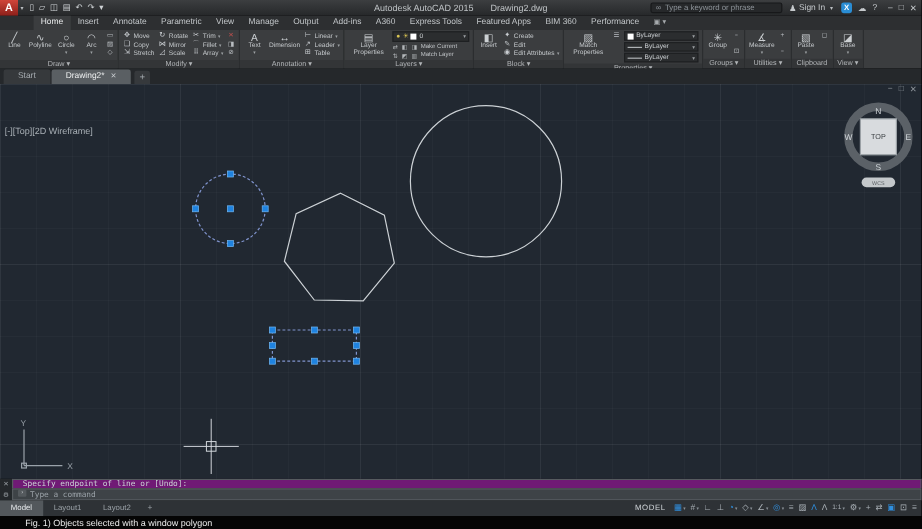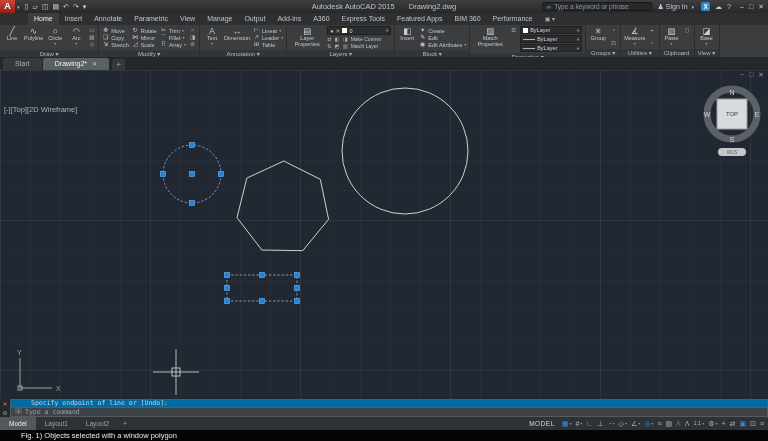--- a/index.html
+++ b/index.html
@@ -85,22 +85,22 @@
   .vpwin{position:absolute;top:1px;right:4px;z-index:3;display:flex;gap:5px;}
   .vpwin span{font-size:7px;color:#8d949a;}
   .viewcube{position:absolute;top:10px;right:4px;z-index:2;}
   #shapes{position:absolute;inset:0;z-index:1;}
 
   
   .cmd{flex:0 0 18px;height:18px;display:flex;background:#24282b;}
   .cmdgutter{width:10px;display:flex;flex-direction:column;justify-content:space-around;align-items:center;}
   .cmdgutter span{font-size:5.5px;color:#9aa0a5;line-height:6px;}
   .cmdlines{flex:1;display:flex;flex-direction:column;}
-  .cmdhist{height:9px;background:#0369a1;border:1px solid #565b5f;border-bottom:none;color:#ccd2d6;
-           font-family:"DejaVu Sans Mono",monospace;font-size:6.5px;line-height:7px;padding-left:20px;}
+  .cmdhist{height:9px;background:#701a75;border:1px solid #565b5f;border-bottom:none;color:#ccd2d6;
+           font-family:"DejaVu Sans Mono",monospace;font-size:6.5px;line-height:7px;padding-left:8px;}
   .cmdinput{height:14px;background:#3e4347;border:1px solid #565b5f;color:#9aa1a7;
             font-family:"DejaVu Sans Mono",monospace;font-size:6.5px;display:flex;gap:3px;
             align-items:flex-start;padding-left:4px;}
   .promptbox{width:7px;height:6px;background:#54595d;color:#d6dade;font-size:5px;line-height:6px;
              text-align:center;border-radius:1px;}
 
   
   .bottomrow{flex:0 0 13px;height:13px;background:#2e3236;display:flex;align-items:center;}
   .ltabs{display:flex;align-items:center;height:13px;}
   .ltab{padding:0 9px;height:13px;line-height:13px;color:#9aa1a7;font-size:6.5px;}

